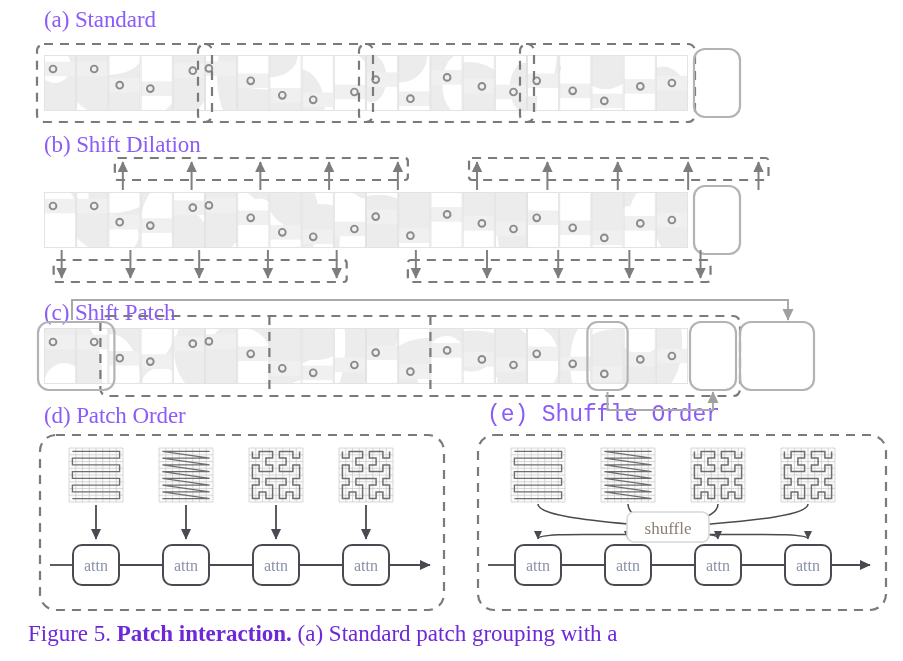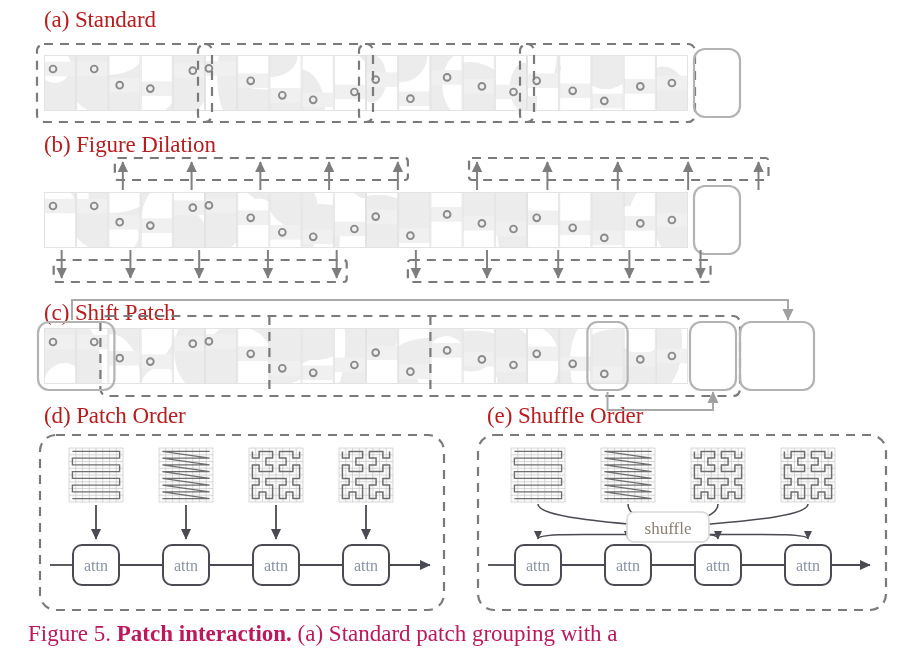--- a/index.html
+++ b/index.html
@@ -5,40 +5,40 @@
   html,body{margin:0;padding:0;}
   body{
     width:903px;height:661px;background:#ffffff;
     font-family:"Liberation Serif","DejaVu Serif",serif;
     color:#111;overflow:hidden;position:relative;
   }
   .fig{position:absolute;left:0;top:0;width:903px;height:661px;}
   .panel-title{
     position:absolute;font-size:23px;line-height:23px;
     font-family:"Liberation Serif","DejaVu Serif",serif;
-    color:#b91c1c;white-space:nowrap;letter-spacing:-0.1px;
+    color:#8b5cf6;white-space:nowrap;letter-spacing:-0.1px;
   }
   .caption{
     position:absolute;left:28px;top:620px;width:860px;
-    font-size:23px;line-height:28px;color:#be185d;white-space:nowrap;
+    font-size:23px;line-height:28px;color:#6d28d9;white-space:nowrap;
     font-family:"Liberation Serif","DejaVu Serif",serif;
   }
   .caption b{font-weight:bold;}
   svg{position:absolute;left:0;top:0;overflow:visible;}
 </style>
 </head>
 <body>
 
 <div class="fig">
 
   <div class="panel-title" style="left:44px;top:8px;">(a) Standard</div>
-  <div class="panel-title" style="left:44px;top:133px;">(b) Figure Dilation</div>
+  <div class="panel-title" style="left:44px;top:133px;">(b) Shift Dilation</div>
   <div class="panel-title" style="left:44px;top:283px;margin-top:18px;">(c) Shift Patch</div>
   <div class="panel-title" style="left:44px;top:404px;">(d) Patch Order</div>
-  <div class="panel-title" style="left:487px;top:404px;">(e) Shuffle Order</div>
+  <div class="panel-title" style="left:487px;top:404px;font-family:Liberation Mono, monospace;">(e) Shuffle Order</div>
 
   <svg class="fig-svg" width="903" height="661" viewBox="0 0 903 661">
     <defs>
       <marker id="ah" markerWidth="7" markerHeight="7" refX="5.2" refY="3" orient="auto">
         <path d="M0,0.3 L5.6,3 L0,5.7 z" fill="#7d7d7d"></path>
       </marker>
       <marker id="ahd" markerWidth="8" markerHeight="8" refX="5.6" refY="3.2" orient="auto">
         <path d="M0,0.4 L6,3.2 L0,6 z" fill="#4a4a52"></path>
       </marker>
       <marker id="ahc" markerWidth="8" markerHeight="8" refX="5.6" refY="3.2" orient="auto">

